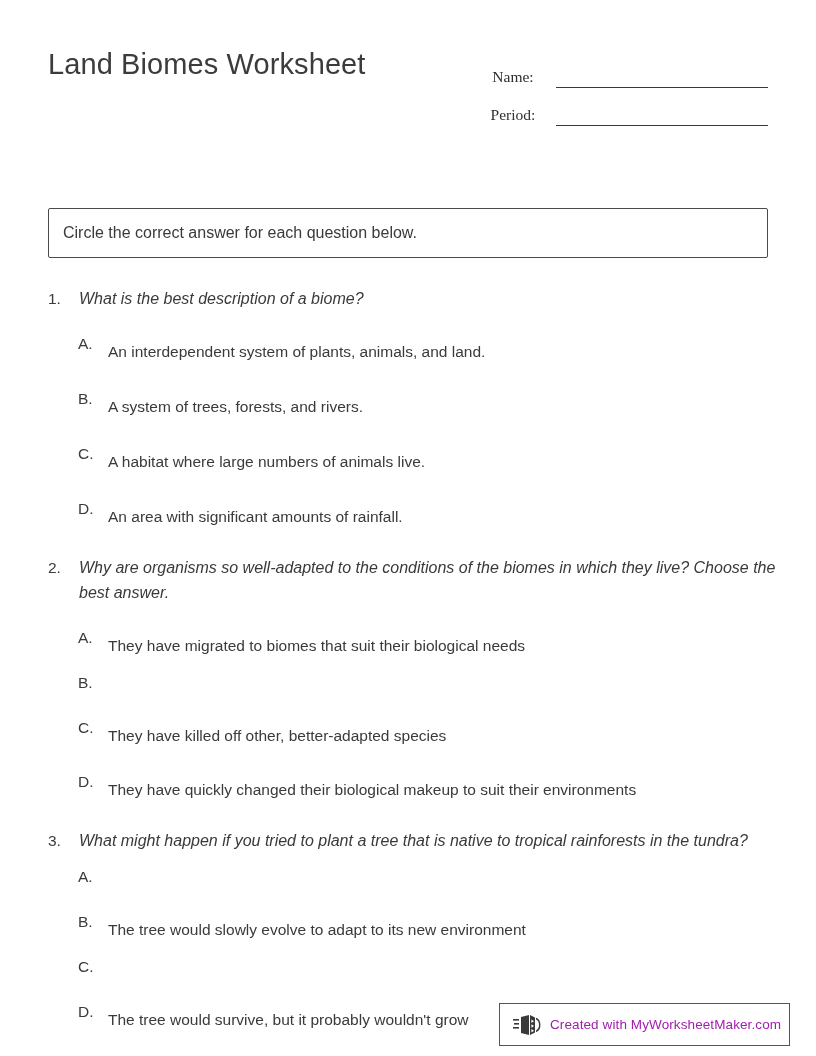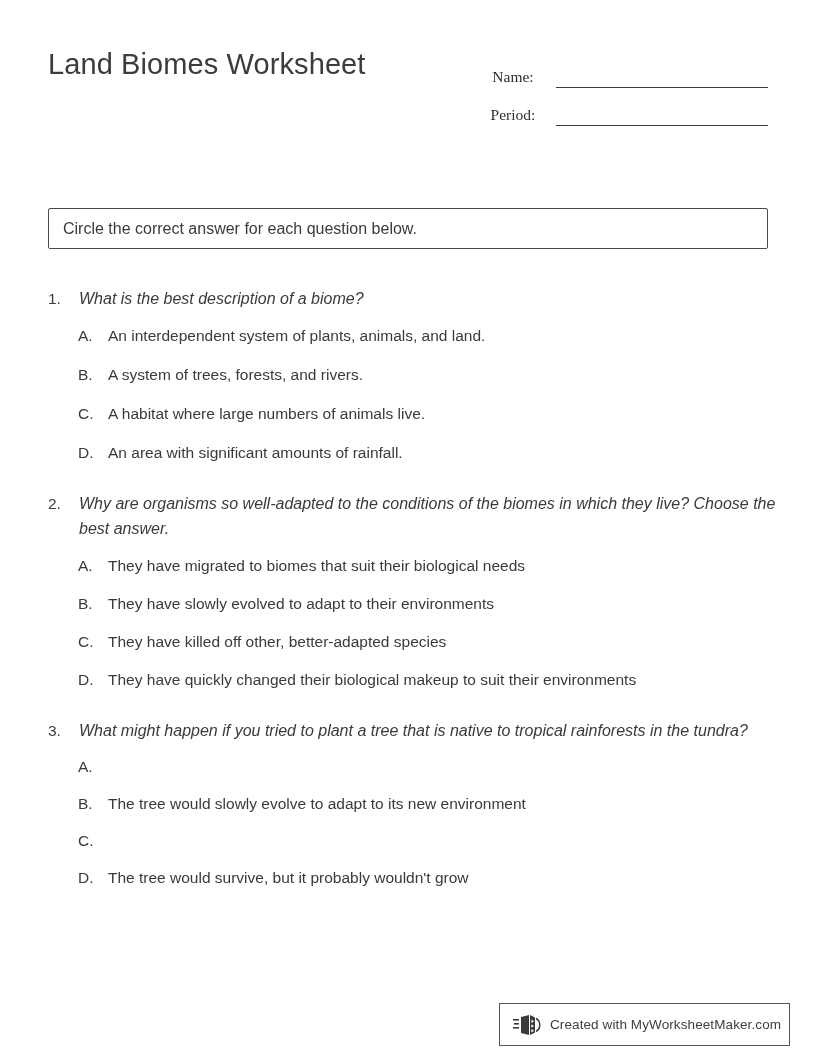--- a/index.html
+++ b/index.html
@@ -71,21 +71,21 @@
     border-bottom: 1.3px solid #3a3a3a;
     height: 20px;
   }
 
   
   .instruction-box {
     position: absolute;
     left: 48px;
     top: 208px;
     width: 720px;
-    height: 41px;
+    height: 50px;
     border: 1.3px solid #4a4a4a;
     border-radius: 2px;
     box-sizing: border-box;
     display: flex;
     align-items: center;
     padding-left: 14px;
   }
   .instruction-text {
     font-size: 16px;
     color: #3a3a3a;
@@ -135,20 +135,21 @@
     font-size: 15.5px;
     line-height: 22px;
     color: #3a3a3a;
   }
   .opt-text {
     flex: 1;
     font-size: 15.5px;
     line-height: 24px;
     color: #3a3a3a;
     max-width: 600px;
+    margin-top: 16px;
   }
 
   .q2 .option-row { margin-bottom: 14px; }
   .q3 .option-row { margin-bottom: 14px; }
 
   
   .question-block.q1 { margin-bottom: 26px; }
   .question-block.q2 { margin-bottom: 26px; }
 
   
@@ -167,21 +168,21 @@
   .footer-logo {
     width: 30px;
     height: 24px;
     margin-left: 13px;
     margin-right: 7px;
     flex: 0 0 30px;
     display: block;
   }
   .footer-text {
     font-size: 13.5px;
-    color: #404040;
+    color: #a21caf;
     letter-spacing: 0.1px;
     white-space: nowrap;
   }
 </style>
 </head>
 <body>
 
 <div class="page">
 
   <div class="header">
@@ -235,21 +236,20 @@
         <div class="q-number">2.</div>
         <div class="q-text">Why are organisms so well-adapted to the conditions of the biomes in which they live? Choose the best answer.</div>
       </div>
       <div class="options">
         <div class="option-row">
           <div class="opt-letter">A.</div>
           <div class="opt-text">They have migrated to biomes that suit their biological needs</div>
         </div>
         <div class="option-row">
           <div class="opt-letter">B.</div>
-          <div class="opt-text">They have slowly evolved to adapt to their environments</div>
         </div>
         <div class="option-row">
           <div class="opt-letter">C.</div>
           <div class="opt-text">They have killed off other, better-adapted species</div>
         </div>
         <div class="option-row">
           <div class="opt-letter">D.</div>
           <div class="opt-text">They have quickly changed their biological makeup to suit their environments</div>
         </div>
       </div>

